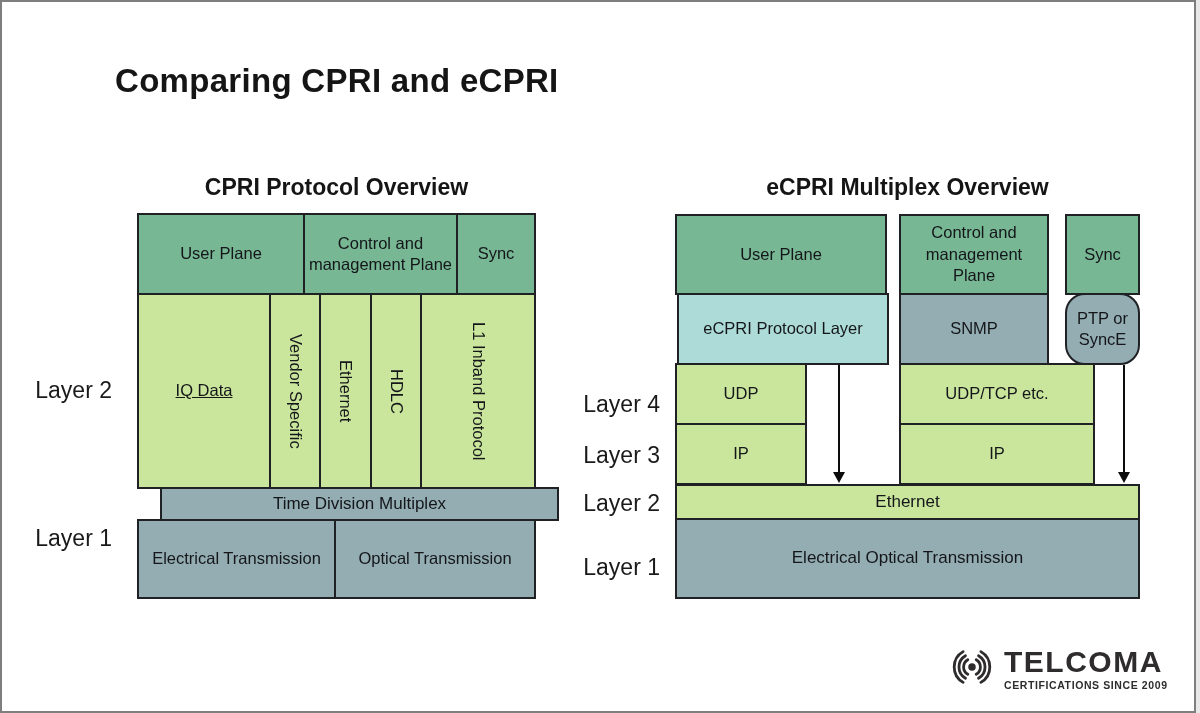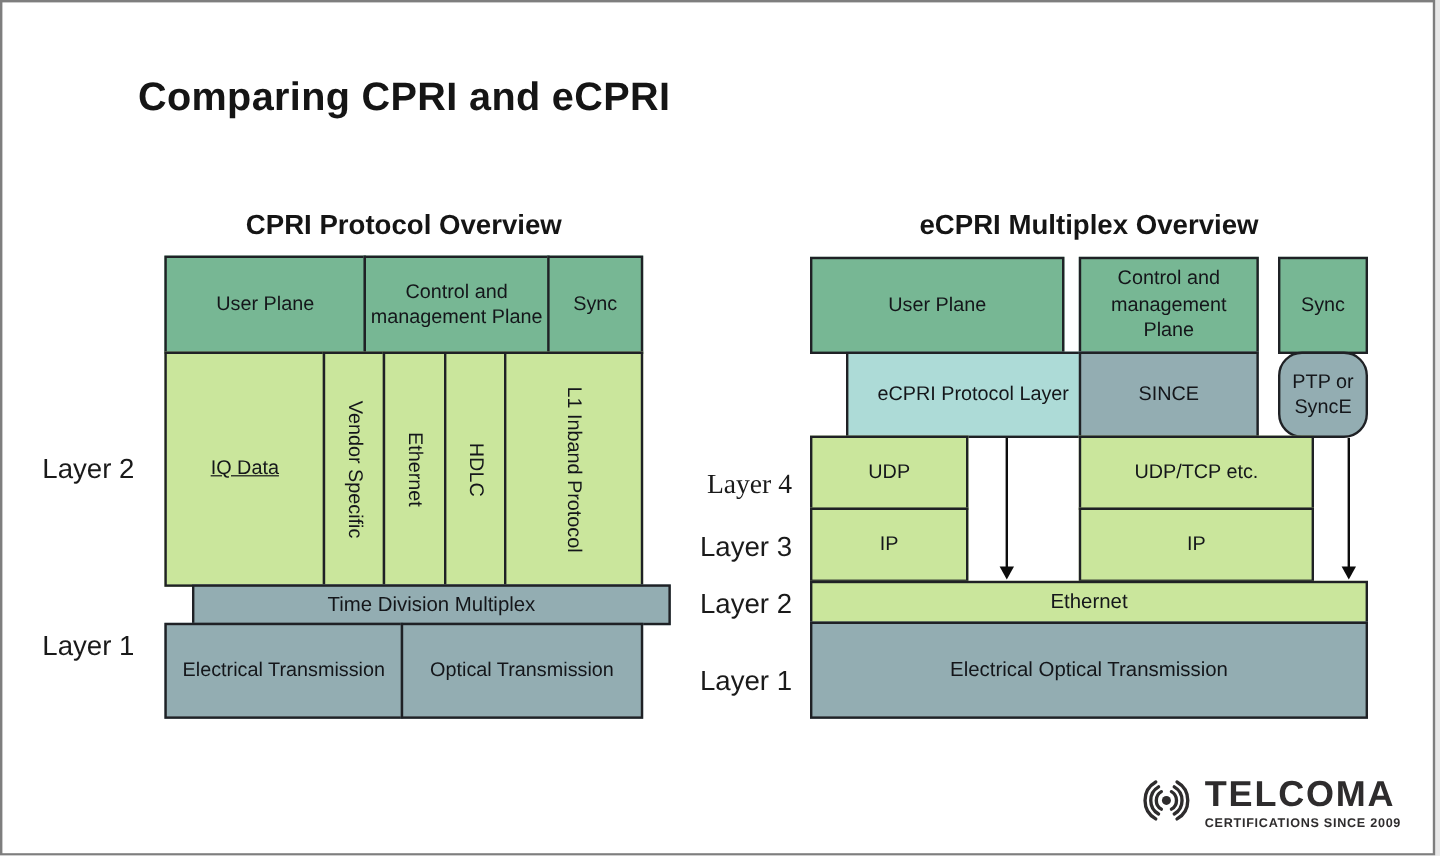--- a/index.html
+++ b/index.html
@@ -75,39 +75,39 @@
     <div class="layer-label" style="left:12px; top:523px; width:98px;">Layer 1</div>
   </div>
 
   <div>
     <div class="section-title" style="left:673px; top:172px; width:465px;">eCPRI Multiplex Overview</div>
 
     <div class="cell green" style="left:673px; top:212px; width:212px; height:81px;">User Plane</div>
     <div class="cell green" style="left:897px; top:212px; width:150px; height:81px;">Control and management Plane</div>
     <div class="cell green" style="left:1063px; top:212px; width:75px; height:81px;">Sync</div>
 
-    <div class="cell teal" style="left:703px; top:291px; width:212px; height:72px;">eCPRI Protocol Layer</div>
-    <div class="cell gray" style="left:897px; top:291px; width:150px; height:72px;">SINCE</div>
+    <div class="cell teal" style="left:675px; top:291px; width:212px; height:72px;">eCPRI Protocol Layer</div>
+    <div class="cell gray" style="left:897px; top:291px; width:150px; height:72px;">SNMP</div>
     <div class="cell gray" style="left:1063px; top:291px; width:75px; height:72px;border-radius:20px;">PTP or SyncE</div>
 
     <div class="cell lgreen" style="left:673px; top:361px; width:132px; height:62px;">UDP</div>
     <div class="cell lgreen" style="left:897px; top:361px; width:196px; height:62px;">UDP/TCP etc.</div>
 
     <div class="cell lgreen" style="left:673px; top:421px; width:132px; height:62px;">IP</div>
     <div class="cell lgreen" style="left:897px; top:421px; width:196px; height:62px;">IP</div>
 
     <div class="cell lgreen" style="left:673px; top:482px; width:465px; height:36px; font-size:17px;">Ethernet</div>
     <div class="cell gray" style="left:673px; top:516px; width:465px; height:81px; font-size:17px;">Electrical Optical Transmission</div>
 
     <div class="arrow-line" style="left:836px; top:363px; height:108px;"></div>
     <div class="arrow-head" style="left:831px; top:470px;"></div>
     <div class="arrow-line" style="left:1121px; top:363px; height:108px;"></div>
     <div class="arrow-head" style="left:1116px; top:470px;"></div>
 
-    <div class="layer-label" style="left:553px; top:389px; width:105px;font-family:Liberation Serif, serif;">Layer 4</div>
+    <div class="layer-label" style="left:553px; top:389px; width:105px;">Layer 4</div>
     <div class="layer-label" style="left:553px; top:440px; width:105px;">Layer 3</div>
     <div class="layer-label" style="left:553px; top:488px; width:105px;">Layer 2</div>
     <div class="layer-label" style="left:553px; top:552px; width:105px;">Layer 1</div>
   </div>
 
   <div class="logo">
     <span>
       <svg width="56" height="42" viewBox="0 0 60 44" fill="none">
         <circle cx="30" cy="22" r="4" fill="#2e2c2d"></circle>
         <g stroke="#2e2c2d" stroke-width="3" stroke-linecap="round" fill="none">

